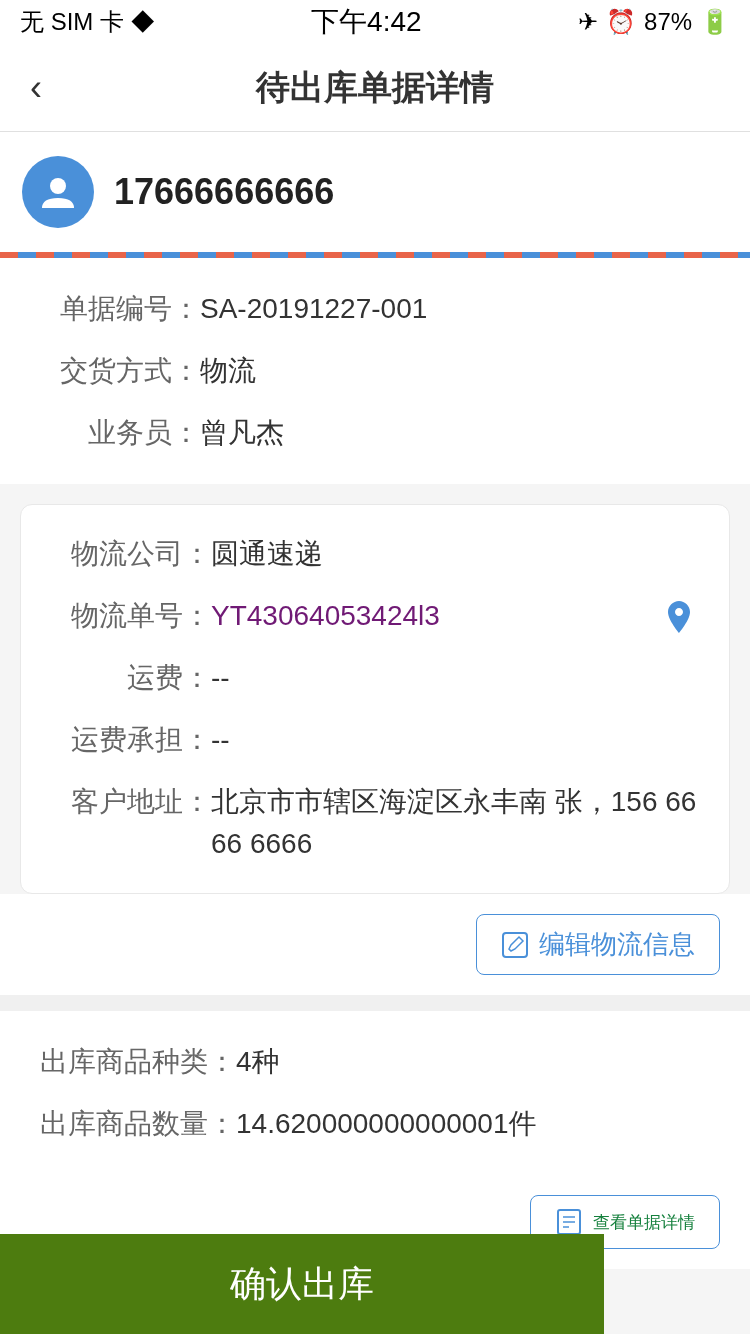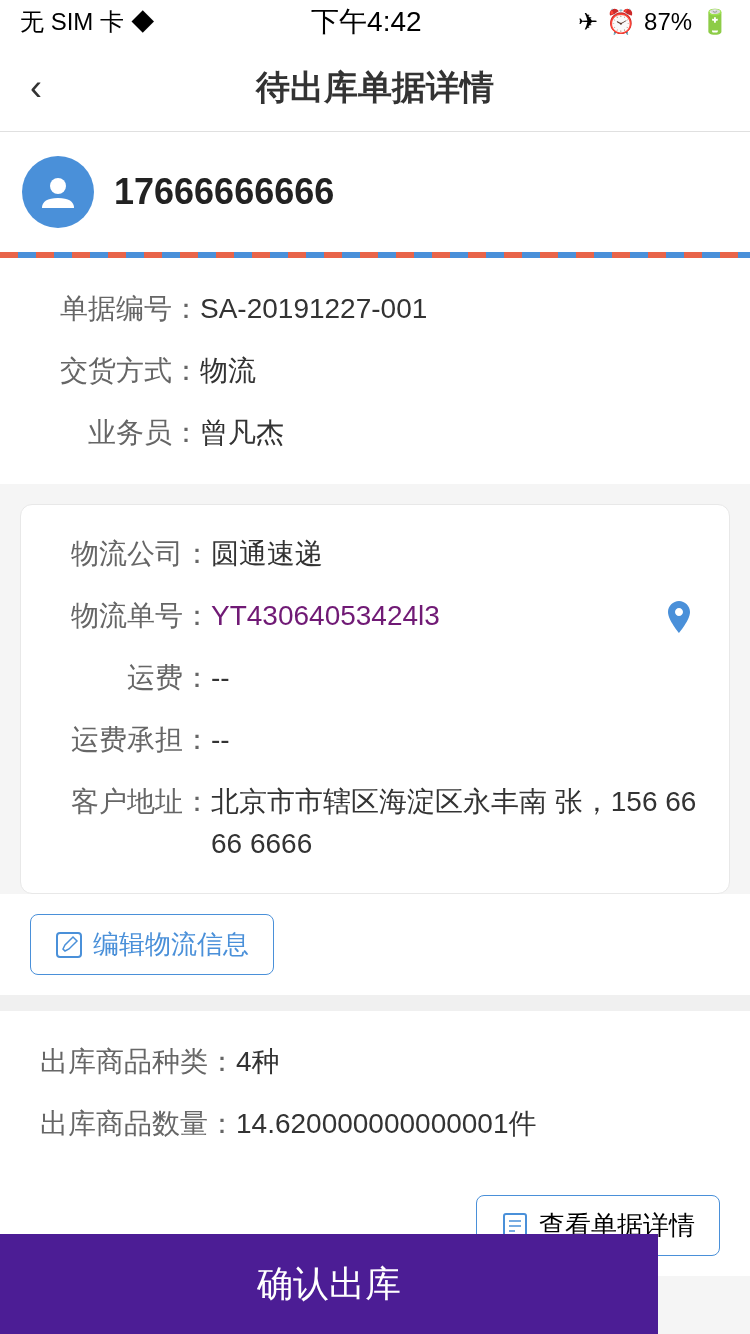--- a/index.html
+++ b/index.html
@@ -143,20 +143,21 @@
     .location-icon {
       width: 40px;
       height: 40px;
       fill: #4a90d9;
       flex-shrink: 0;
     }
 
     
     .edit-btn-row {
       display: flex;
+      justify-content: flex-end;
       padding: 20px 30px;
       background: #fff;
     }
     .edit-btn {
       border: 1.5px solid #4a90d9;
       border-radius: 8px;
       padding: 12px 24px;
       color: #4a90d9;
       font-size: 26px;
       display: flex;
@@ -182,43 +183,43 @@
     .detail-btn-row {
       display: flex;
       justify-content: flex-end;
       padding: 20px 30px;
       background: #fff;
     }
     .detail-btn {
       border: 1.5px solid #4a90d9;
       border-radius: 8px;
       padding: 12px 24px;
-      color: #000000;
-      font-size: 26px;
+      color: #15803d;
+      font-size: 17px;
       display: flex;
       align-items: center;
       gap: 10px;
       background: #fff;
       cursor: pointer;
     }
 
     
     .spacer {
       height: 180px;
       background: #f5f5f5;
     }
 
     
     .confirm-btn-bar {
       position: fixed;
       bottom: 0;
       left: 0;
-      width: 658px;
+      width: 604px;
       height: 100px;
-      background: #4c1d95;
+      background: #4d7c0f;
       display: flex;
       align-items: center;
       justify-content: center;
       cursor: pointer;
     }
     .confirm-btn-text {
       color: #fff;
       font-size: 36px;
       font-weight: 500;
     }

